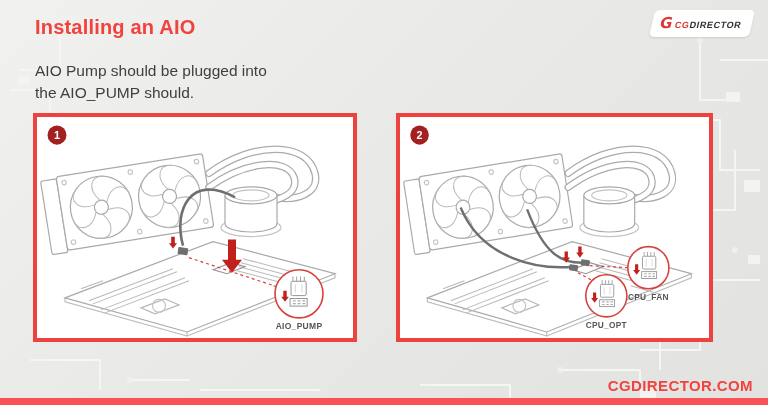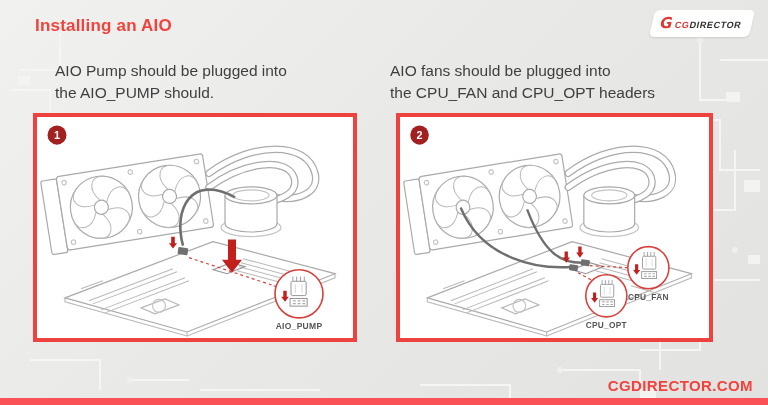--- a/index.html
+++ b/index.html
@@ -1,23 +1,23 @@
 <!DOCTYPE html>
 <html><head>
 <meta charset="utf-8">
 <style>
   html,body{margin:0;padding:0;}
   body{width:768px;height:405px;overflow:hidden;font-family:"Liberation Sans",sans-serif;}
   .stage{position:relative;width:768px;height:405px;overflow:hidden;
          background:linear-gradient(135deg,#f1f1f0 0%,#e9e9e8 45%,#e2e2e1 100%);}
   .bg-circuit{position:absolute;inset:0;pointer-events:none;}
-  .page-title{position:absolute;left:35px;top:16px;font-size:17px;font-weight:800;
+  .page-title{position:absolute;left:35px;top:16px;font-size:20px;font-weight:800;
               color:#f2423d;letter-spacing:.2px;text-align:right;}
   .desc{position:absolute;top:60px;font-size:15.5px;line-height:1.4;color:#3f3f3f;}
-  .desc.left{left:35px;width:340px;margin-left:20px;}
+  .desc.left{left:35px;width:340px;}
   .desc.right{left:390px;width:350px;}
   .panel{position:absolute;top:113px;height:221px;background:#ffffff;
          border:4px solid #ee423e;}
   .panel.left{left:33px;width:316px;}
   .panel.right{left:396px;width:309px;}
   .panel svg{display:block;width:100%;height:100%;}
   
   .logo{position:absolute;right:16px;top:10px;}
   .logo-box{background:#ffffff;border-radius:5px;padding:4px 10px 5px 8px;
             transform:skewX(-13deg);box-shadow:0 1px 2px rgba(0,0,0,.12);
@@ -145,24 +145,20 @@
     <div class="logo-box">
       <span class="logo-mark">G</span>
       <span><span class="logo-cg">CG</span><span class="logo-rest">DIRECTOR</span></span>
     </div>
   </div>
 
   <div class="desc left">
     <span>AIO Pump should be plugged into</span><br>
     <span>the AIO_PUMP should.</span>
   </div>
-  <div class="desc right">
-    <span>AIO fans should be plugged into</span><br>
-    <span>the CPU_FAN and CPU_OPT headers</span>
-  </div>
 
   <div class="panel left">
     <svg viewBox="0 0 316 220" preserveAspectRatio="none">
       <use href="#aio-base"></use>
 
       <path d="M198 80 C 154 56, 136 92, 146 128" stroke="#6f6f6f" stroke-width="2.6" fill="none"></path>
       <rect x="141" y="130" width="10" height="7" rx="1" fill="#6f6f6f" transform="rotate(8 146 133)"></rect>
       <use href="#mini-arrow" transform="translate(136 131) scale(0.9)" fill="#c1201d"></use>
 
       <polygon points="191,122 199,122 199,142 205,142 195,155 185,142 191,142" fill="#c1201d"></polygon>

